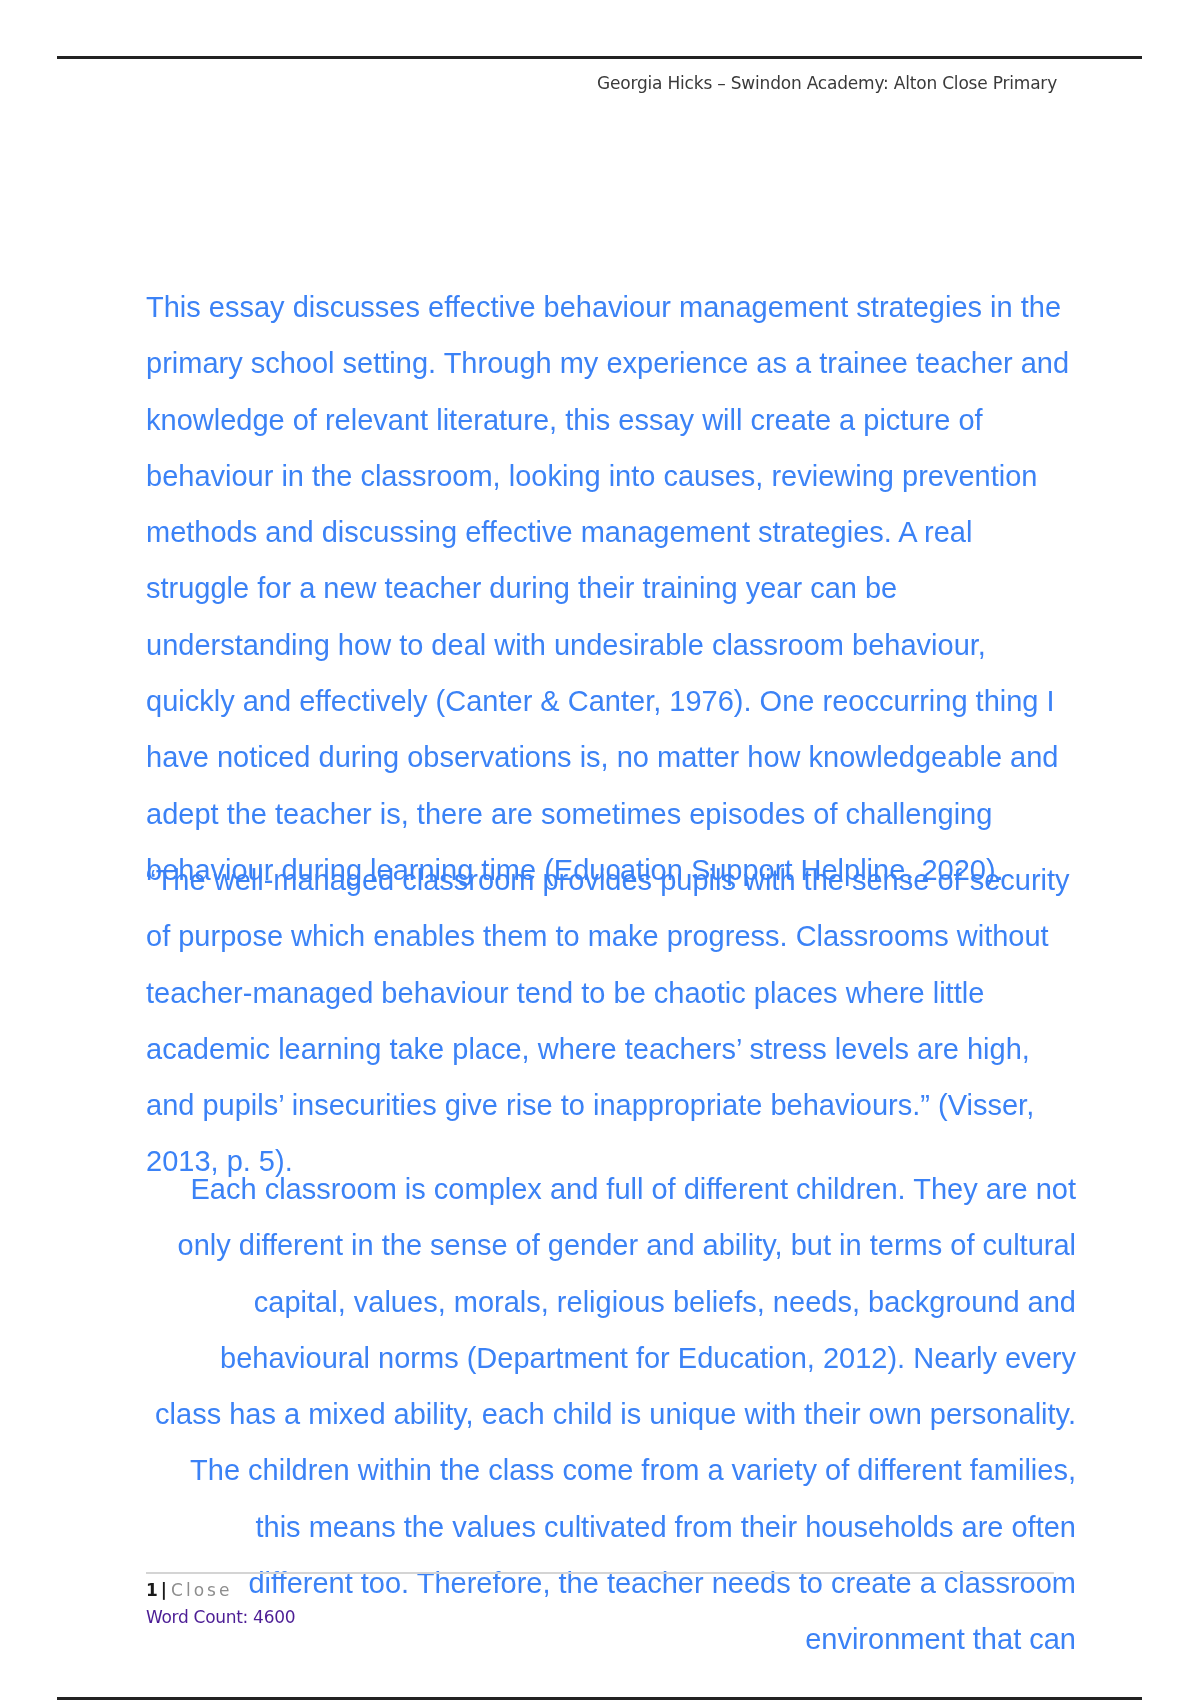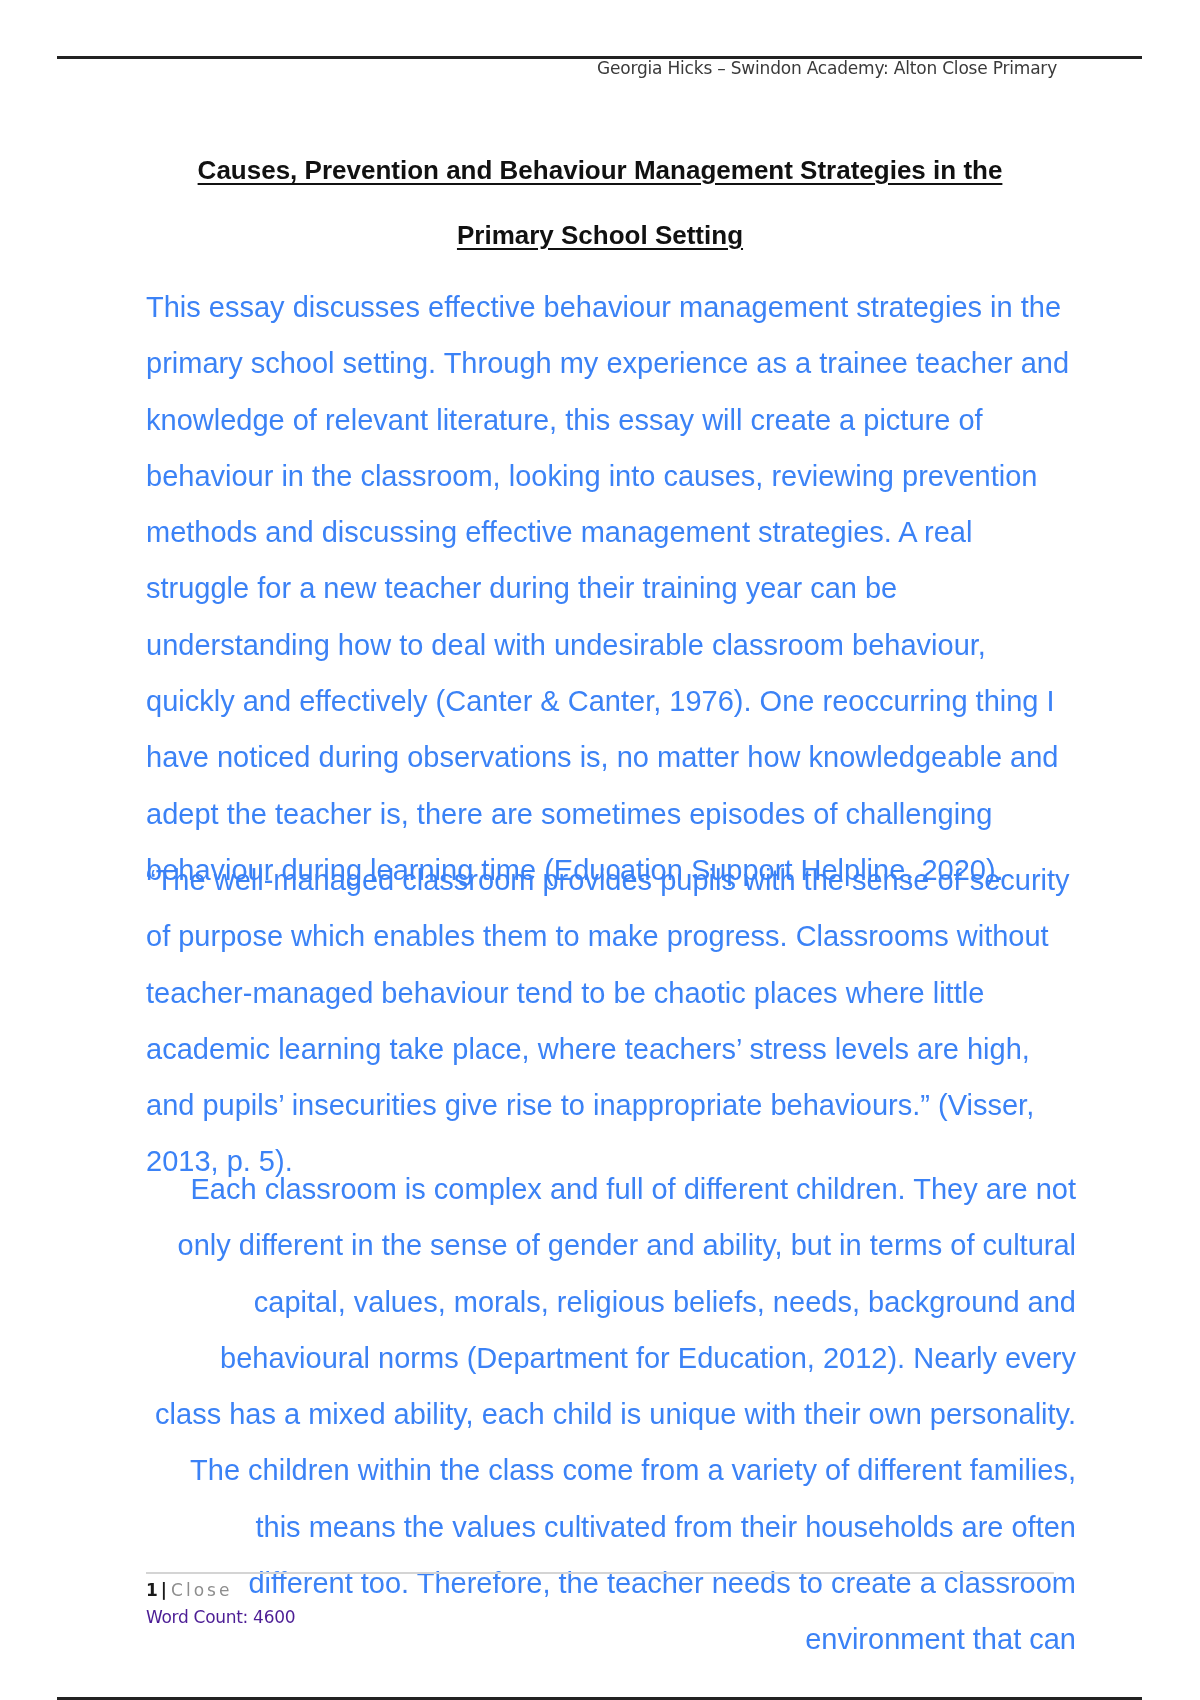--- a/index.html
+++ b/index.html
@@ -26,21 +26,21 @@
       position: absolute;
       left: 57px;
       top: 1697px;
       width: 1085px;
       height: 3px;
       background: #222222;
     }
     .running-header {
       position: absolute;
       right: 143px;
-      top: 58px;
+      top: 73px;
       font-family: "DejaVu Sans", sans-serif;
       font-size: 17px;
       color: #3a3a3a;
       letter-spacing: -0.2px;
       margin-left: 35px;
     }
     .title {
       position: absolute;
       left: 146px;
       width: 908px;
@@ -104,22 +104,21 @@
     }
   </style>
 </head>
 <body>
 
 <div class="rule-top"></div>
 
 <div class="running-header">Georgia Hicks – Swindon Academy: Alton Close Primary</div>
 
 <h1 class="title">
-  <span>Causes, Prevention and Behaviour Management Strategies in the</span><br>
-  <span>Primary School Setting</span>
+  <br>
 </h1>
 
 <p class="body-text para para-1">This essay discusses effective behaviour management strategies in the primary school setting. Through my experience as a trainee teacher and knowledge of relevant literature, this essay will create a picture of behaviour in the classroom, looking into causes, reviewing prevention methods and discussing effective management strategies. A real struggle for a new teacher during their training year can be understanding how to deal with undesirable classroom behaviour, quickly and effectively (Canter &amp; Canter, 1976). One reoccurring thing I have noticed during observations is, no matter how knowledgeable and adept the teacher is, there are sometimes episodes of challenging behaviour during learning time (Education Support Helpline, 2020).</p>
 
 <p class="body-text para para-quote">
   <span class="quote-italic">“The well-managed classroom provides pupils with the sense of security of purpose which enables them to make progress. Classrooms without teacher-managed behaviour tend to be chaotic places where little academic learning take place, where teachers’ stress levels are high, and pupils’ insecurities give rise to inappropriate behaviours.”</span><span> (Visser, 2013, p. 5).</span>
 </p>
 
 <p class="body-text para para-3">Each classroom is complex and full of different children. They are not only different in the sense of gender and ability, but in terms of cultural capital, values, morals, religious beliefs, needs, background and behavioural norms (Department for Education, 2012). Nearly every class has a mixed ability, each child is unique with their own personality. The children within the class come from a variety of different families, this means the values cultivated from their households are often different too. Therefore, the teacher needs to create a classroom environment that can</p>
 

